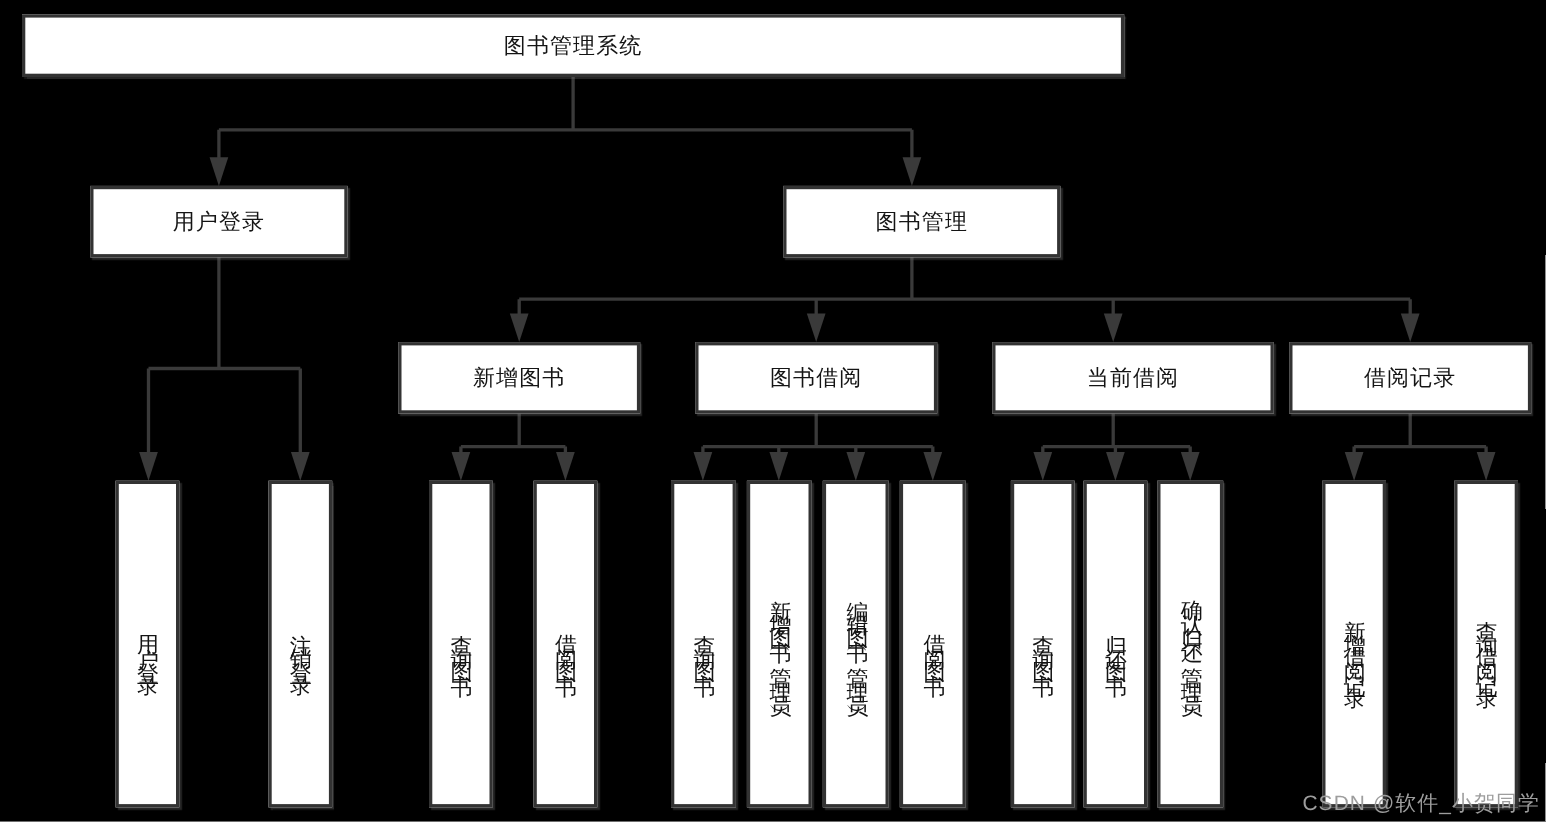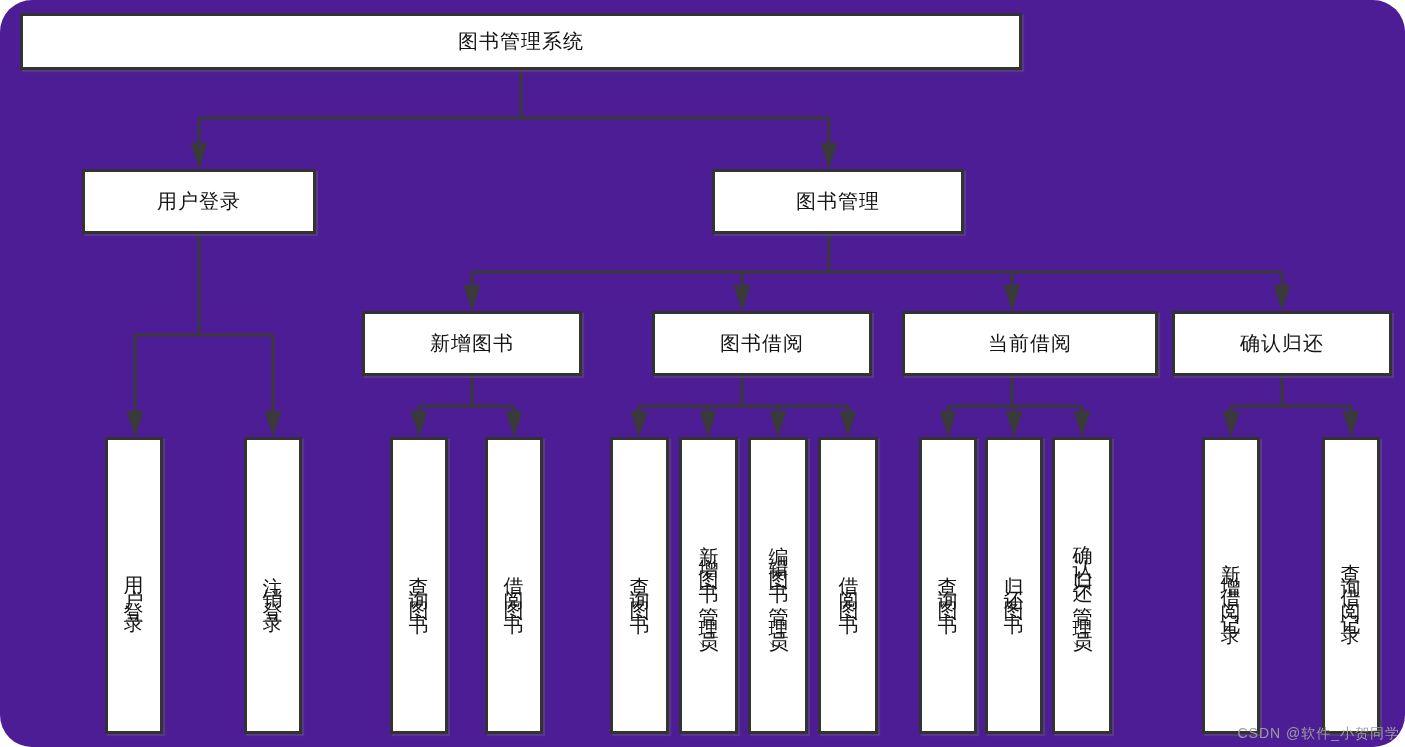--- a/index.html
+++ b/index.html
@@ -5,23 +5,22 @@
   html, body {
     margin: 0;
     padding: 0;
     background: #ffffff;
     font-family: "Liberation Sans", "DejaVu Sans", sans-serif;
   }
   .canvas {
     position: relative;
     width: 1405px;
     height: 747px;
-    background: #4c1d95;
+    background: #000000;
     overflow: hidden;
-    border-radius: 32px;
   }
   .connectors {
     position: absolute;
     left: 0; top: 0;
     width: 1405px;
     height: 747px;
   }
   .node {
     position: absolute;
     box-sizing: border-box;
@@ -42,21 +41,21 @@
     writing-mode: vertical-rl;
     text-align: center;
     letter-spacing: 0.62em;
     line-height: 52px;
     padding: 4px 0;
   }
   .watermark {
     position: absolute;
     right: 5px;
     bottom: 4px;
-    font-size: 14px;
+    font-size: 19px;
     letter-spacing: 1px;
     color: #9d9d9d;
     white-space: nowrap;
     z-index: 5;
   }
 </style>
 </head>
 <body>
 
 <div class="canvas">
@@ -107,23 +106,23 @@
       <polygon points="1342.5,411 1359.5,411 1351,437"></polygon>
     </g>
   </svg>
 
   <div class="node hnode" style="left:20px; top:13px; width:1002px; height:57px;">图书管理系统</div>
 
   <div class="node hnode" style="left:82px; top:169px; width:234px; height:65px;">用户登录</div>
   <div class="node hnode" style="left:712px; top:169px; width:252px; height:65px;">图书管理</div>
 
   <div class="node hnode" style="left:362px; top:311px; width:220px; height:65px;">新增图书</div>
-  <div class="node hnode" style="left:652px; top:311px; width:220px; height:65px;">图书借阅</div>
+  <div class="node hnode" style="left:632px; top:311px; width:220px; height:65px;">图书借阅</div>
   <div class="node hnode" style="left:902px; top:311px; width:256px; height:65px;">当前借阅</div>
-  <div class="node hnode" style="left:1172px; top:311px; width:220px; height:65px;">确认归还</div>
+  <div class="node hnode" style="left:1172px; top:311px; width:220px; height:65px;">借阅记录</div>
 
   <div class="node vnode" style="left:105px; top:437px; width:58px; height:297px;">用户登录</div>
   <div class="node vnode" style="left:244px; top:437px; width:58px; height:297px;">注销登录</div>
 
   <div class="node vnode" style="left:390px; top:437px; width:58px; height:297px;">查询图书</div>
   <div class="node vnode" style="left:485px; top:437px; width:58px; height:297px;">借阅图书</div>
 
   <div class="node vnode" style="left:610px; top:437px; width:59px; height:297px;">查询图书</div>
   <div class="node vnode" style="left:679px; top:437px; width:59px; height:297px;">新增图书（管理员）</div>
   <div class="node vnode" style="left:748px; top:437px; width:60px; height:297px;">编辑图书（管理员）</div>

